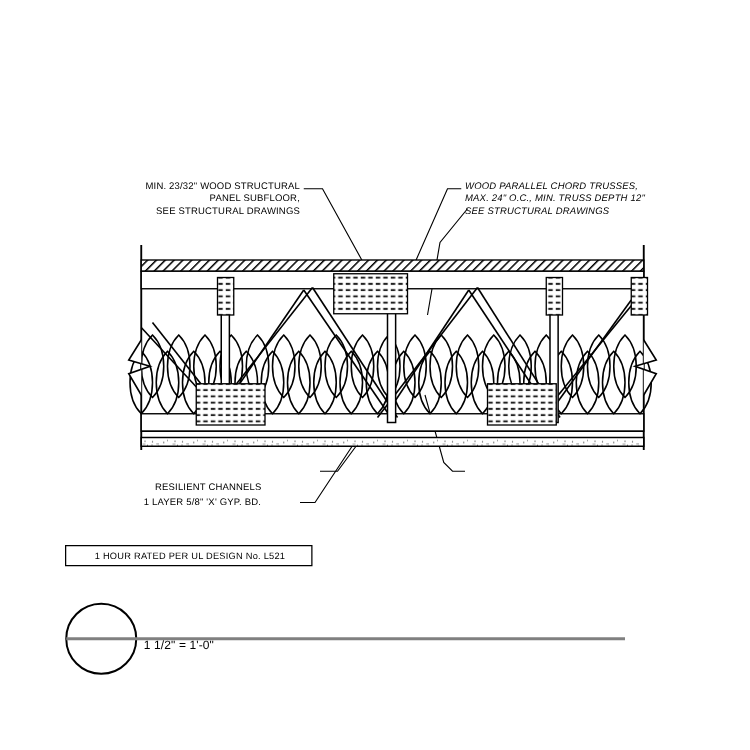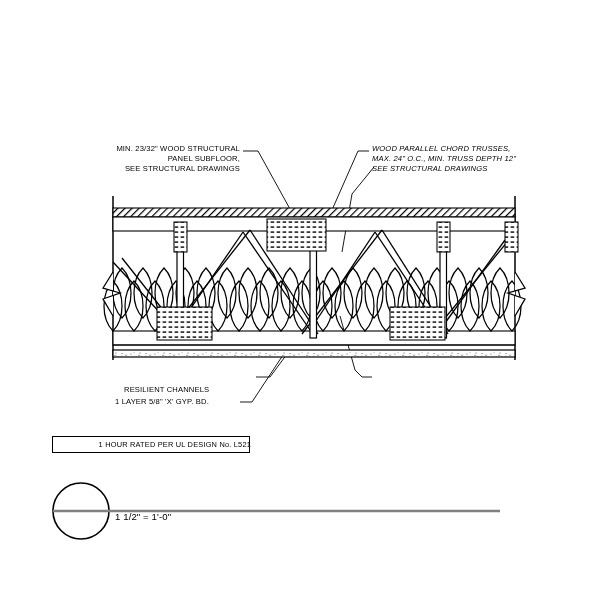--- a/index.html
+++ b/index.html
@@ -78,21 +78,21 @@
     box-sizing: border-box;
     background: #ffffff;
   }
   #ul-box-label {
     position: absolute;
     left: 0;
     top: 0;
     width: 198px;
     height: 17px;
     line-height: 16px;
-    text-align: right;
+    text-align: center;
     font-size: 7.4px;
     letter-spacing: 0.2px;
     white-space: pre;
   }
 
   #title-main {
     position: absolute;
     left: 113px;
     top: 486px;
     font-size: 17.2px;

